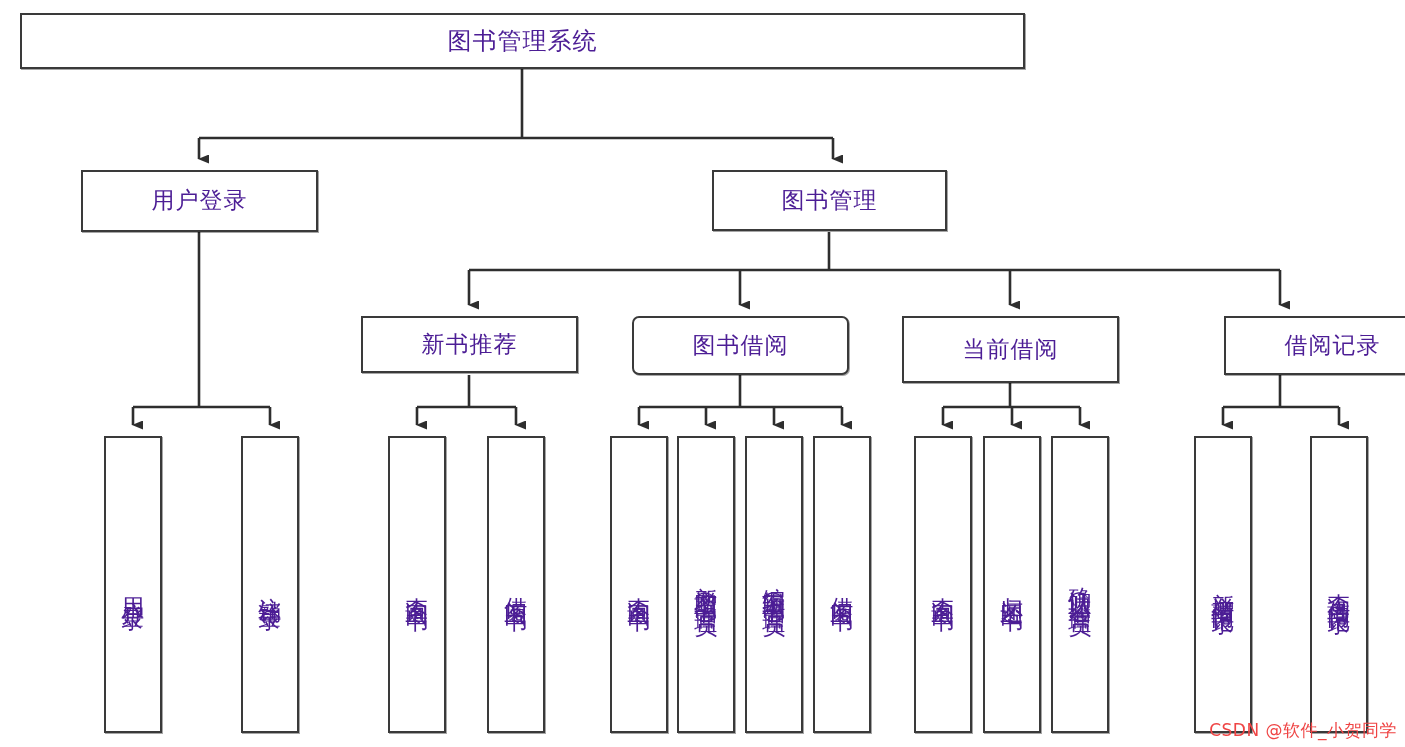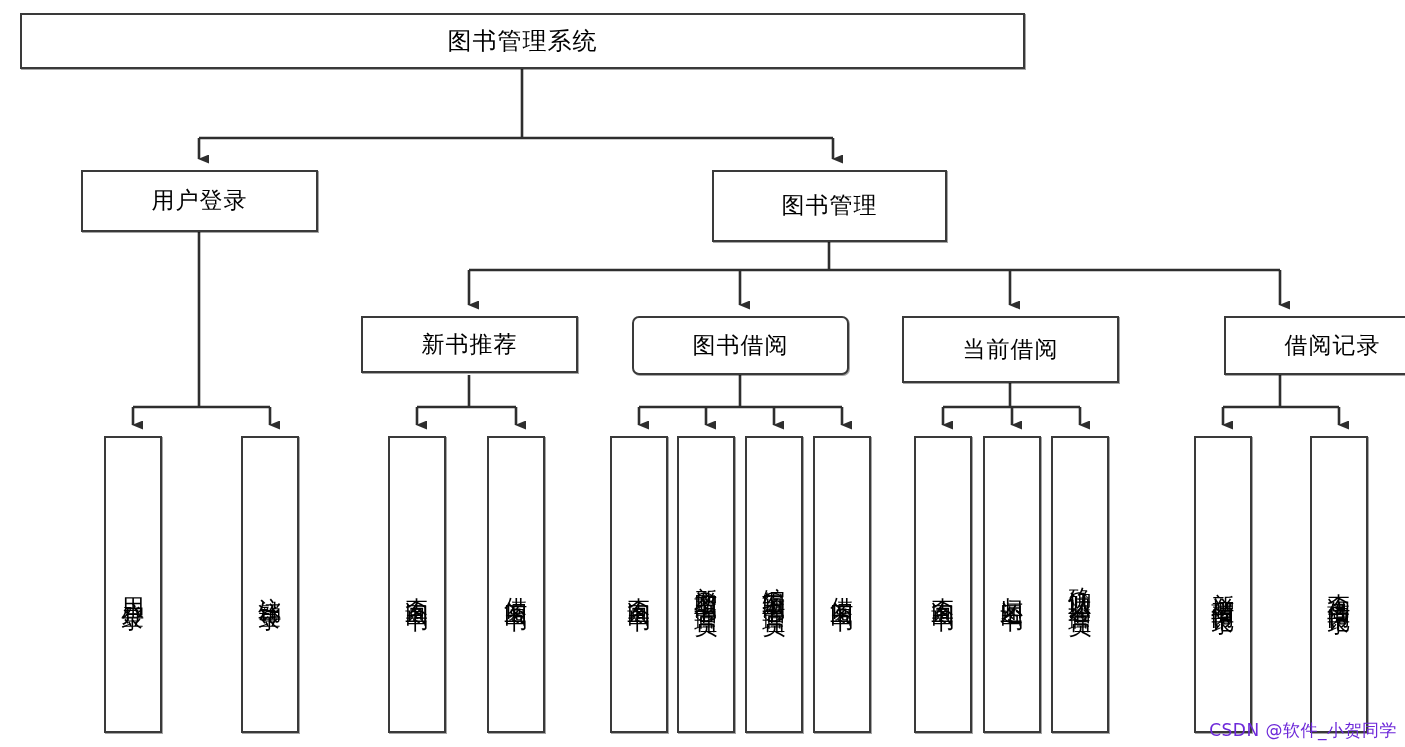--- a/index.html
+++ b/index.html
@@ -27,21 +27,21 @@
     height: 747px;
   }
   .node-box {
     position: absolute;
     box-sizing: border-box;
     border: 2px solid #3a3a3a;
     background: #ffffff;
     display: flex;
     align-items: center;
     justify-content: center;
-    color: #000000;
+    color: #4c1d95;
     box-shadow: 1px 1px 0 rgba(0,0,0,0.35);
   }
   .node-box.horizontal {
     font-size: 23px;
     letter-spacing: 1px;
     line-height: 1.2;
   }
   .node-box.vertical {
     writing-mode: vertical-rl;
     text-orientation: upright;
@@ -57,21 +57,21 @@
     display: block;
   }
   .node-box.root {
     font-size: 24px;
   }
   .watermark {
     position: absolute;
     right: 8px;
     bottom: 5px;
     font-size: 17px;
-    color: #6d28d9;
+    color: #ef4444;
     letter-spacing: 0.5px;
     white-space: nowrap;
     pointer-events: none;
   }
 </style>
 </head>
 <body>
 
 <div id="diagram-root">
 
@@ -126,21 +126,21 @@
     </g>
   </svg>
 
   <div class="node-box horizontal root" style="left:20px; top:13px; width:1005px; height:56px;">
     <span class="node-label">图书管理系统</span>
   </div>
 
   <div class="node-box horizontal" style="left:81px; top:170px; width:237px; height:62px;">
     <span class="node-label">用户登录</span>
   </div>
-  <div class="node-box horizontal" style="left:712px; top:170px; width:235px; height:72px;">
+  <div class="node-box horizontal" style="left:712px; top:170px; width:235px; height:61px;">
     <span class="node-label">图书管理</span>
   </div>
 
   <div class="node-box horizontal" style="left:361px; top:316px; width:217px; height:57px;">
     <span class="node-label">新书推荐</span>
   </div>
   <div class="node-box horizontal" style="left:632px; top:316px; width:217px; height:59px;border-radius:7px;">
     <span class="node-label">图书借阅</span>
   </div>
   <div class="node-box horizontal" style="left:902px; top:316px; width:217px; height:67px;">

